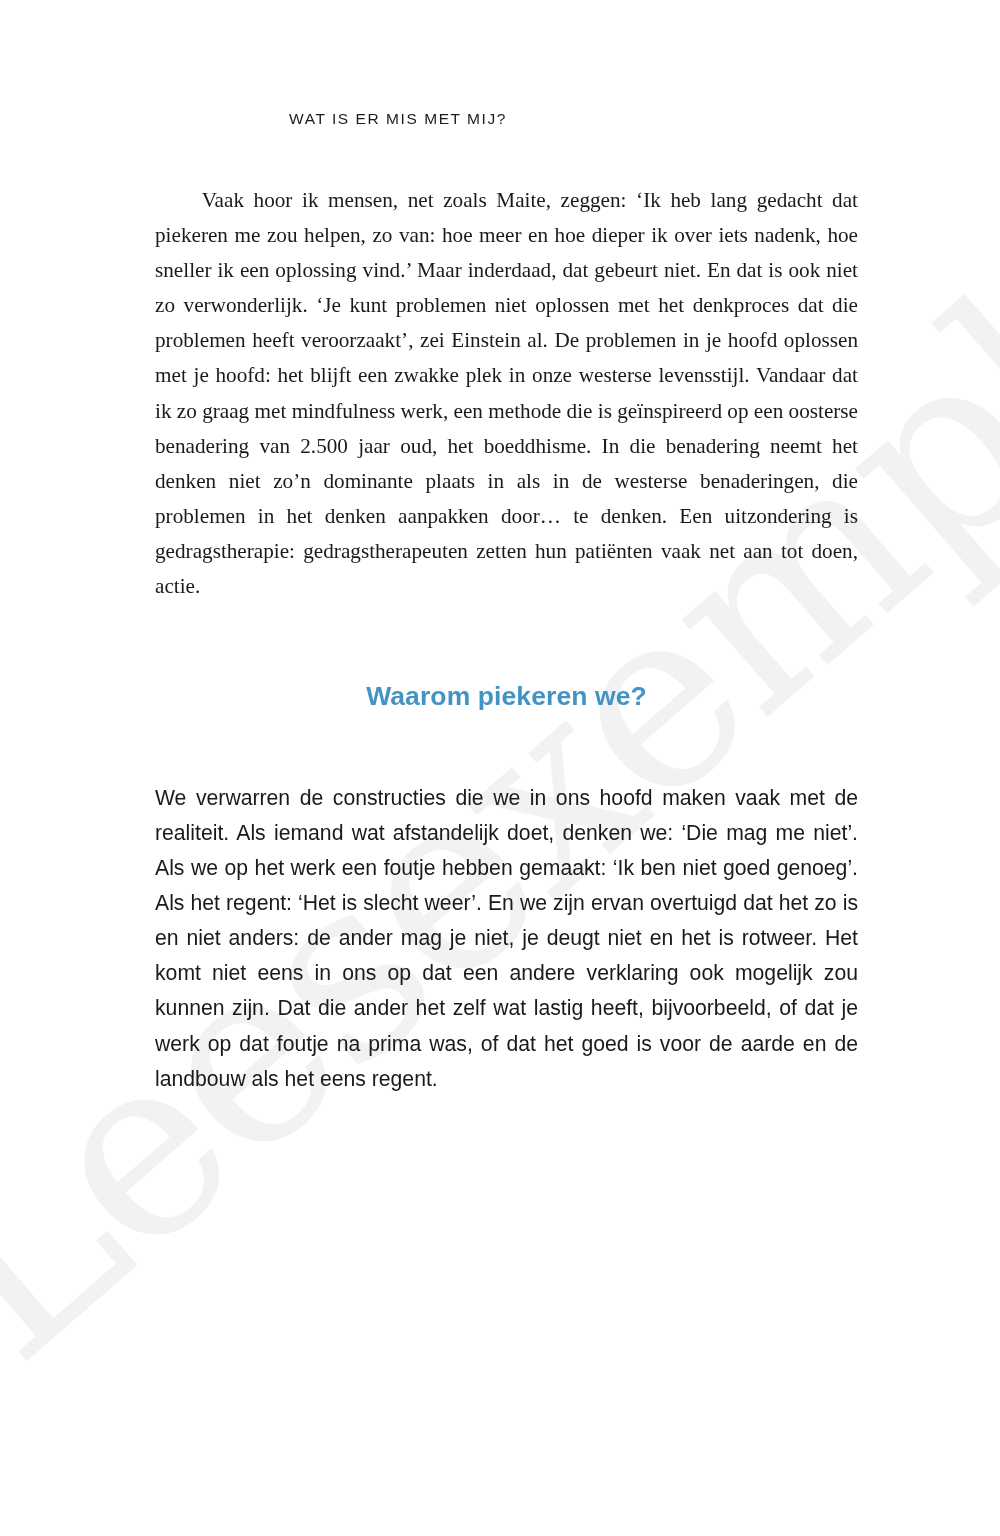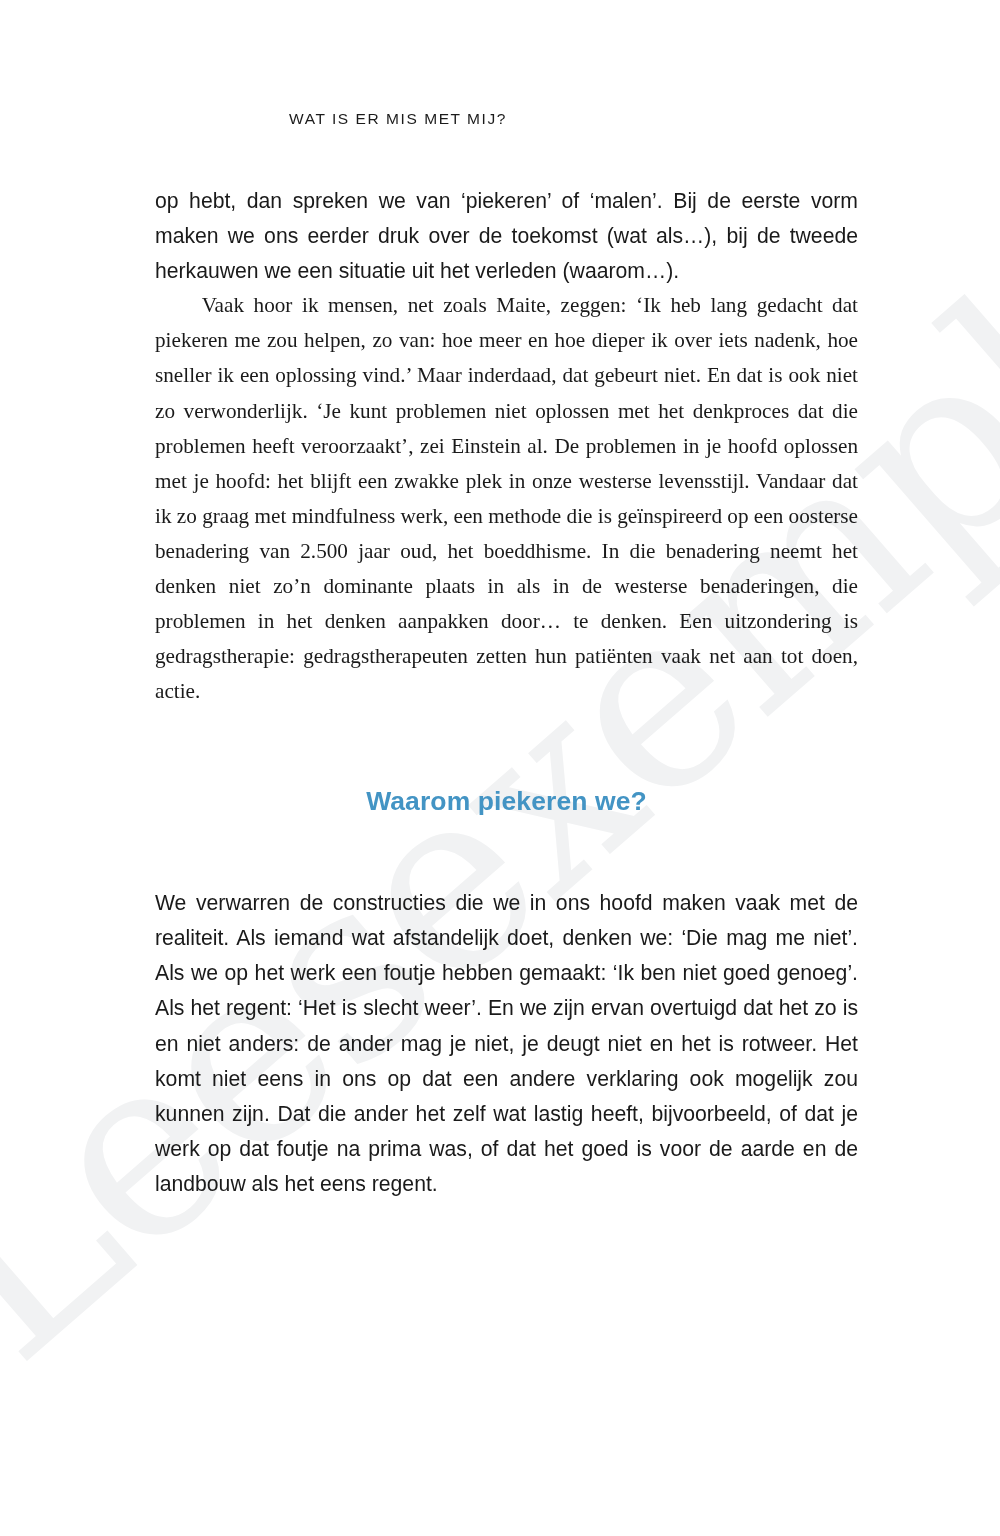--- a/index.html
+++ b/index.html
@@ -109,21 +109,20 @@
 <div id="watermark-layer">
   <div id="watermark-text">Leesexemplaar</div>
 </div>
 
 <div id="page">
 
   <div id="running-head">WAT IS ER MIS MET MIJ?</div>
 
   <div id="text-column">
 
-    <p class="body-paragraph">op hebt, dan spreken we van ‘piekeren’ of ‘malen’. Bij de eerste vorm maken we ons eerder druk over de toekomst (wat als…), bij de tweede herkauwen we een situatie uit het verleden (waarom…).</p>
 
     <p class="body-paragraph indent">Vaak hoor ik mensen, net zoals Maite, zeggen: ‘Ik heb lang gedacht dat piekeren me zou helpen, zo van: hoe meer en hoe dieper ik over iets nadenk, hoe sneller ik een oplossing vind.’ Maar inderdaad, dat gebeurt niet. En dat is ook niet zo verwonderlijk. ‘Je kunt problemen niet oplossen met het denkproces dat die problemen heeft veroorzaakt’, zei Einstein al. De problemen in je hoofd oplossen met je hoofd: het blijft een zwakke plek in onze westerse levensstijl. Vandaar dat ik zo graag met mindfulness werk, een methode die is geïnspireerd op een oosterse benadering van 2.500 jaar oud, het boeddhisme. In die benadering neemt het denken niet zo’n dominante plaats in als in de westerse benaderingen, die problemen in het denken aanpakken door… te denken. Een uitzondering is gedragstherapie: gedragstherapeuten zetten hun patiënten vaak net aan tot doen, actie.</p>
 
     <div class="heading-gap-top"></div>
 
     <h2 id="section-heading">Waarom piekeren we?</h2>
 
     <div class="heading-gap-bottom"></div>
 
     <p class="body-paragraph">We verwarren de constructies die we in ons hoofd maken vaak met de realiteit. Als iemand wat afstandelijk doet, denken we: ‘Die mag me niet’. Als we op het werk een foutje hebben gemaakt: ‘Ik ben niet goed genoeg’. Als het regent: ‘Het is slecht weer’. En we zijn ervan overtuigd dat het zo is en niet anders: de ander mag je niet, je deugt niet en het is rotweer. Het komt niet eens in ons op dat een andere verklaring ook mogelijk zou kunnen zijn. Dat die ander het zelf wat lastig heeft, bijvoorbeeld, of dat je werk op dat foutje na prima was, of dat het goed is voor de aarde en de landbouw als het eens regent.</p>

